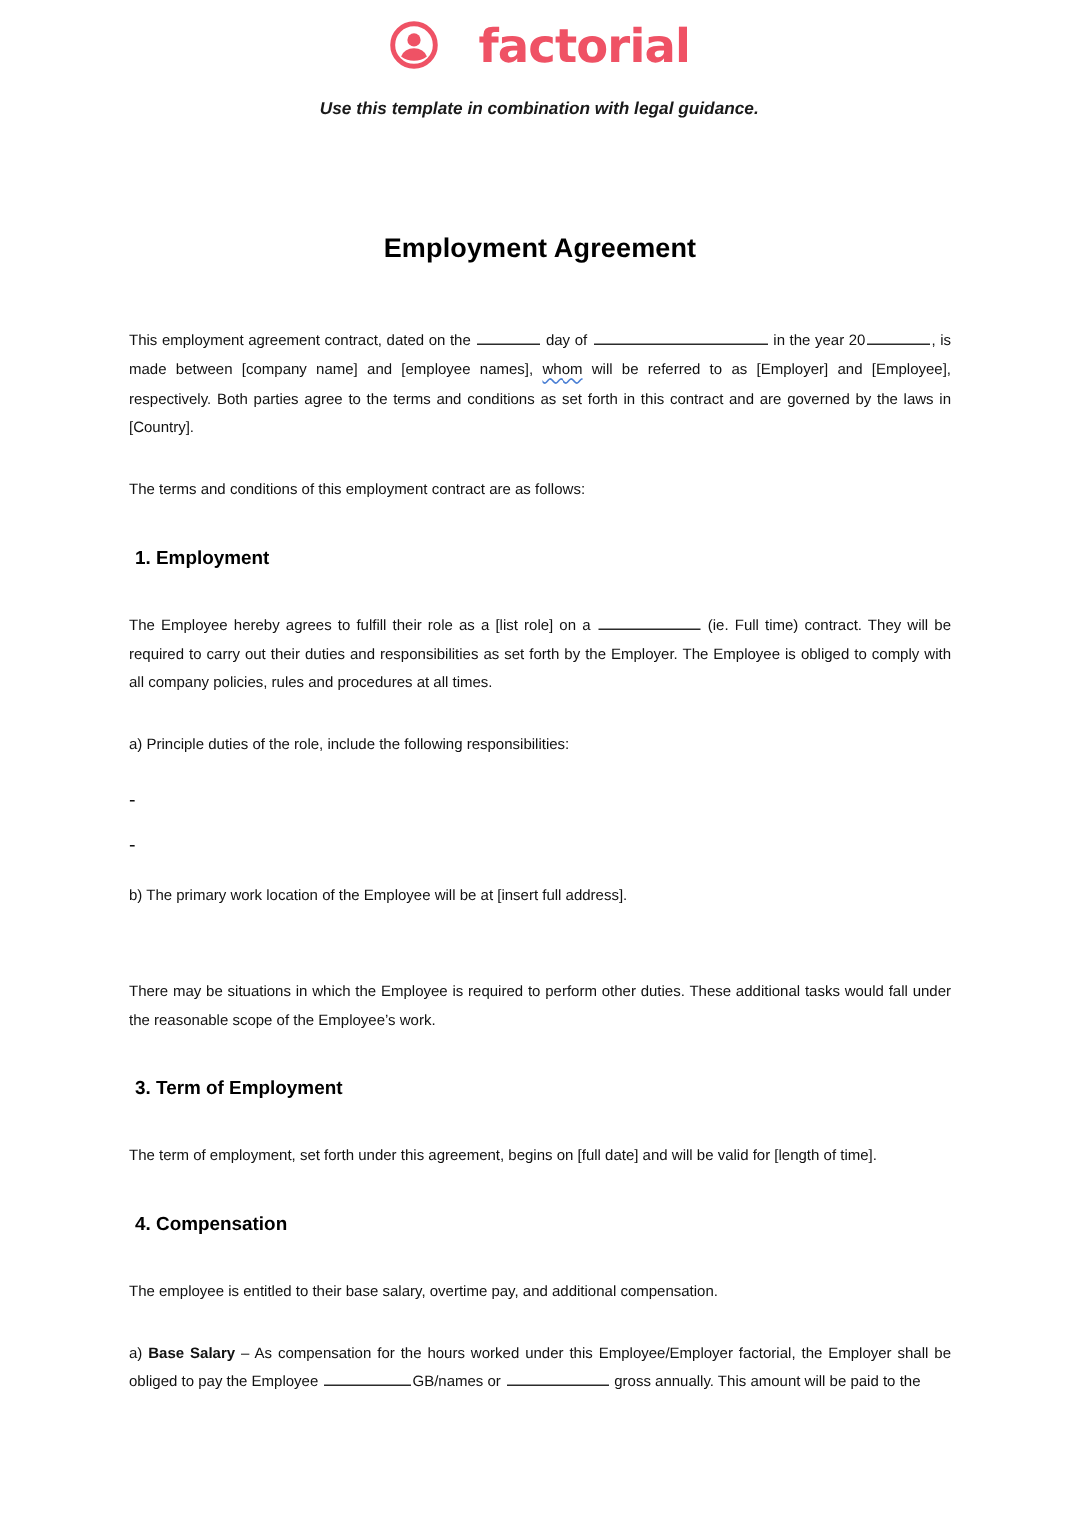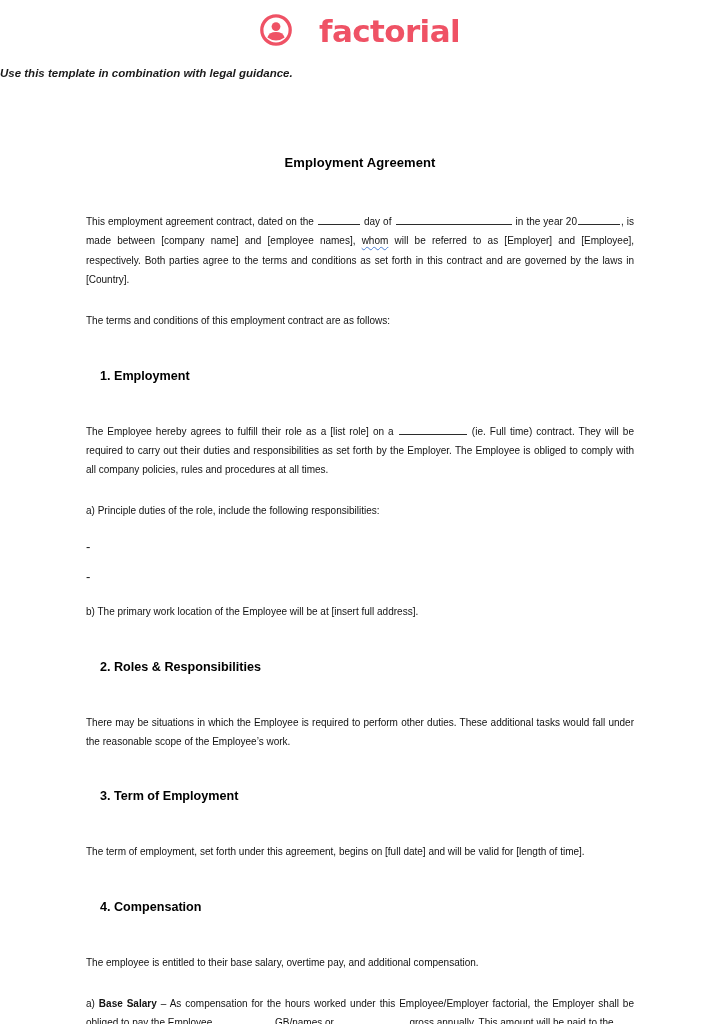--- a/index.html
+++ b/index.html
@@ -45,40 +45,40 @@
     font-size: 31px;
     font-weight: 700;
     letter-spacing: -0.6px;
     line-height: 1;
     color: #ef5265;
     position: relative;
     top: 1px;
   }
 
   .tagline {
-    text-align: left;
+    text-align: center;
     font-style: italic;
     font-weight: 700;
     font-size: 11.5px;
     line-height: 1.4;
     color: #1a1a1a;
     margin-top: 16px;
   }
 
   
   .doc {
     margin: 0 auto;
     padding: 0 85px 0 86px;
     box-sizing: border-box;
     width: 719px;
   }
 
   .doc-title {
     text-align: center;
-    font-size: 13px;
+    font-size: 18px;
     font-weight: 700;
     letter-spacing: 0.1px;
     color: #000000;
     margin-top: 74px;
     margin-bottom: 0;
   }
 
   p.body-text {
     margin: 0;
     text-align: justify;
@@ -90,21 +90,21 @@
   p.flow-left {
     text-align: left;
   }
 
   .gap-lg   { height: 31px; }
   .gap-md   { height: 22px; }
   .gap-sm   { height: 16px; }
   .gap-xs   { height: 11px; }
 
   h3.section-heading {
-    margin: 14px;
+    margin: 4px;
     font-size: 12.6px;
     font-weight: 700;
     line-height: 19px;
     color: #000000;
     text-align: left;
   }
 
   .bullet-dash {
     font-size: 13.1px;
     line-height: 19.3px;
@@ -181,21 +181,20 @@
     <div class="gap-xs"></div>
 
     <div class="bullet-dash">-</div>
 
     <div class="gap-sm"></div>
 
     <p class="body-text flow-left">b) The primary work location of the Employee will be at [insert full address].</p>
 
     <div class="gap-md"></div>
 
-    <h3 class="section-heading">2. Roles &amp; Responsibilities</h3>
 
     <div class="gap-md"></div>
 
     <p class="body-text">There may be situations in which the Employee is required to perform other duties. These additional tasks would fall under the reasonable scope of the Employee’s work.</p>
 
     <div class="gap-md"></div>
 
     <h3 class="section-heading">3. Term of Employment</h3>
 
     <div class="gap-md"></div>

